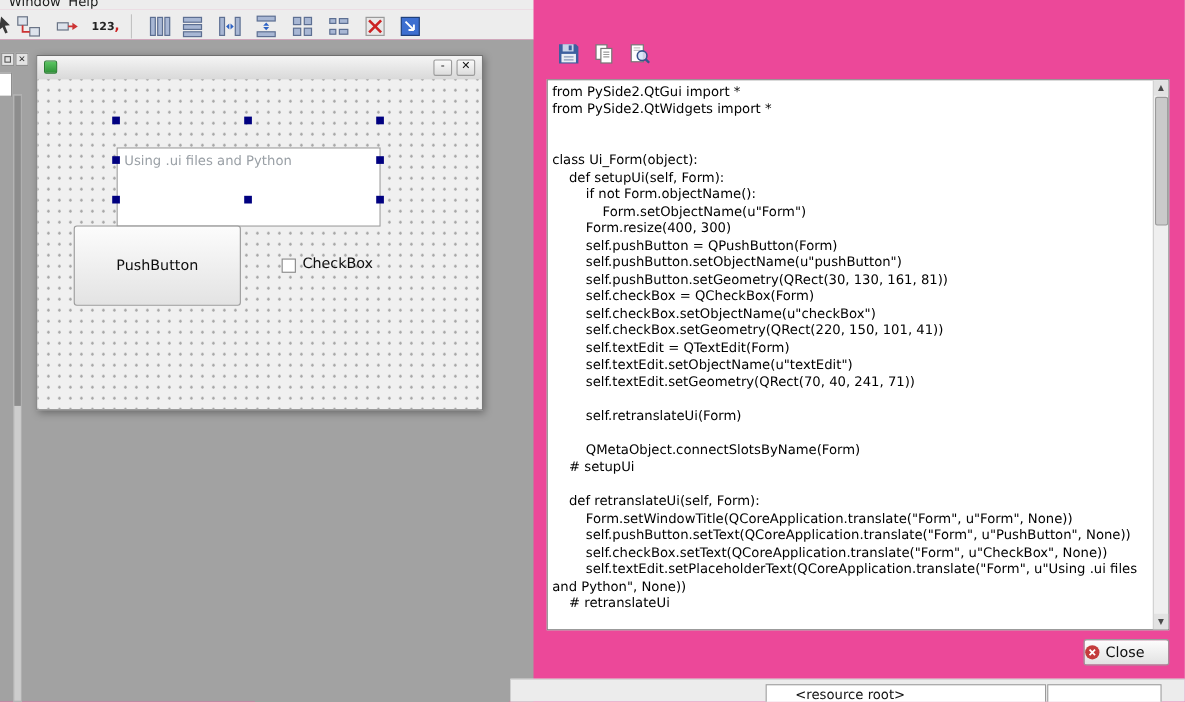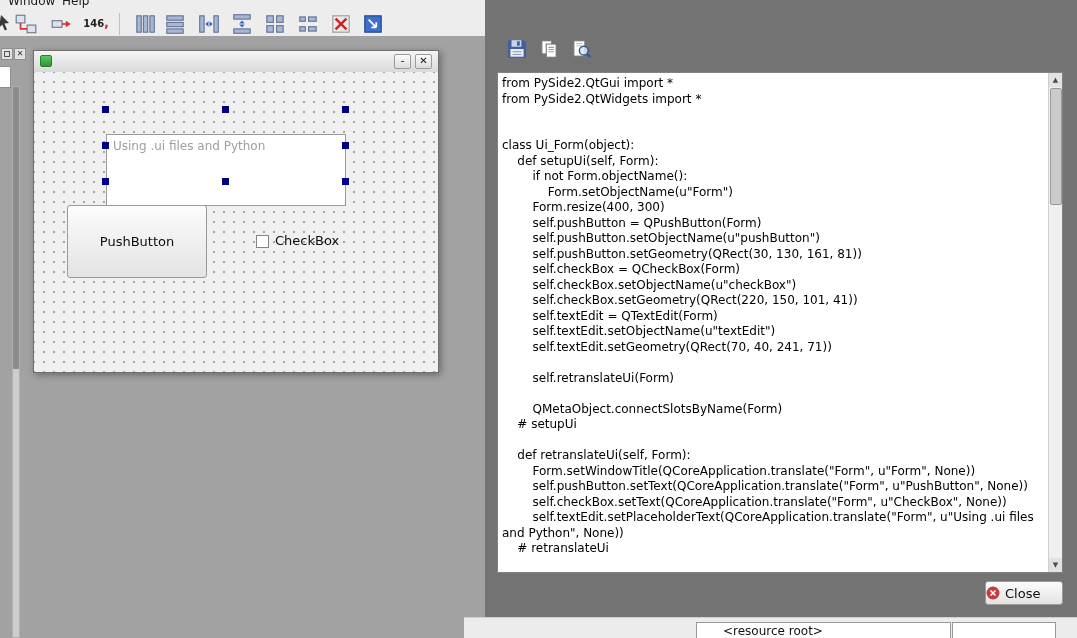--- a/index.html
+++ b/index.html
@@ -1,17 +1,17 @@
 <!DOCTYPE html>
 <html><head>
 <meta charset="utf-8">
 <style>
   html,body{margin:0;padding:0;}
   body{font-family:"DejaVu Sans","Liberation Sans",sans-serif;background:#ededed;}
-  .screen{position:relative;width:1077px;height:638px;overflow:hidden;background:#737373;}
+  .screen{position:relative;width:1077px;height:638px;overflow:hidden;background:#ec4899;}
 
   
   .menubar{position:absolute;left:0;top:0;width:485px;height:9px;overflow:hidden;background:#ededed;}
   .menubar span{position:absolute;top:-6px;font-size:12px;color:#1b1b1b;}
   .menu-window{left:8px;}
   .menu-help{left:62px;}
 
   
   .toolbar{position:absolute;left:0;top:9px;width:485px;height:27px;background:#ededed;}
   .tbtn{position:absolute;top:3px;width:24px;height:24px;}
@@ -34,21 +34,21 @@
   .form-icon{position:absolute;left:6px;top:4px;width:12px;height:12px;background:linear-gradient(#5cc763,#2f9238);border:1px solid #287d30;border-radius:2px;box-sizing:border-box;}
   .titletext{flex:1;text-align:center;font-size:12px;color:#141414;}
   .wbtn{position:absolute;top:3px;width:17px;height:15px;background:linear-gradient(#fbfbfb,#dcdcdc);border:1px solid #9b9b9b;border-radius:2px;font-size:10px;line-height:12px;text-align:center;box-sizing:border-box;color:#111;}
   .wbtn.minb{right:27px;}
   .wbtn.closeb{right:6px;font-weight:bold;}
 
   .canvas{position:absolute;left:0;top:21px;width:404px;height:300px;background-color:#f0f0f0;background-image:radial-gradient(circle,#a6a6a6 1px,transparent 1.4px);background-size:10px 10px;background-position:5px 5px;}
 
   .textedit{position:absolute;left:72px;top:38px;width:240px;height:72px;background:#fff;border:1px solid #9a9a9a;box-sizing:border-box;font-size:12px;color:#9aa0a6;padding:4px 6px;margin-top:24px;}
   .handle{position:absolute;width:7px;height:7px;background:#000080;}
-  .pushbtn{position:absolute;left:33px;top:133px;width:140px;height:73px;background:linear-gradient(#fcfcfc,#e3e3e3);border:1px solid #9a9a9a;border-radius:3px;box-sizing:border-box;display:flex;align-items:center;justify-content:center;font-size:13px;color:#0d0d0d;}
+  .pushbtn{position:absolute;left:33px;top:133px;width:152px;height:73px;background:linear-gradient(#fcfcfc,#e3e3e3);border:1px solid #9a9a9a;border-radius:3px;box-sizing:border-box;display:flex;align-items:center;justify-content:center;font-size:13px;color:#0d0d0d;}
   .cb-ind{position:absolute;left:222px;top:163px;width:13px;height:13px;background:#fff;border:1px solid #848484;box-sizing:border-box;}
   .cb-label{position:absolute;left:241px;top:161px;font-size:13px;color:#0d0d0d;}
 
   
   .pbtn{position:absolute;width:22px;height:22px;top:38px;}
   .codearea{position:absolute;left:497px;top:72px;width:566px;height:501px;background:#fff;border:1px solid #828282;box-sizing:border-box;}
   .codearea pre{margin:0;position:absolute;left:0;top:0;width:546px;bottom:0;overflow:hidden;padding:3px 0 0 4px;font-family:"DejaVu Sans","Liberation Sans",sans-serif;font-size:12px;line-height:15.5px;color:#000;white-space:pre-wrap;word-wrap:normal;}
   .codescroll{position:absolute;right:0;top:0;width:14px;height:499px;background:#efefef;border-left:1px solid #cfcfcf;box-sizing:border-box;}
   .sc-arrow{position:absolute;left:0;width:13px;height:14px;background:#e2e2e2;text-align:center;font-size:7px;line-height:14px;color:#4a4a4a;}
   .sc-up{top:0;}
@@ -86,21 +86,21 @@
       </svg>
     </div>
     <div class="tbtn" style="left:50px;">
       <svg width="24" height="24" viewBox="0 0 22 22">
         <rect x="2" y="8" width="9" height="6" fill="#dde3ec" stroke="#6a7486"></rect>
         <path d="M11 11 H15" stroke="#cc3333" stroke-width="1.5"></path>
         <path d="M14.5 8 L19 11 L14.5 14 Z" fill="#cc3333"></path>
       </svg>
     </div>
     <div class="tbtn" style="left:82px;width:28px;text-align:center;">
-      <span class="t123">146</span><span class="tcomma">,</span>
+      <span class="t123">123</span><span class="tcomma">,</span>
     </div>
 
     <div class="sep"></div>
 
     <div class="tbtn" style="left:133px;">
       <svg width="24" height="24" viewBox="0 0 22 22">
         <g fill="#a8b7d4" stroke="#5d6f92">
             <rect x="3.5" y="3.5" width="4" height="15"></rect>
             <rect x="9.5" y="3.5" width="4" height="15"></rect>
             <rect x="15.5" y="3.5" width="4" height="15"></rect>

